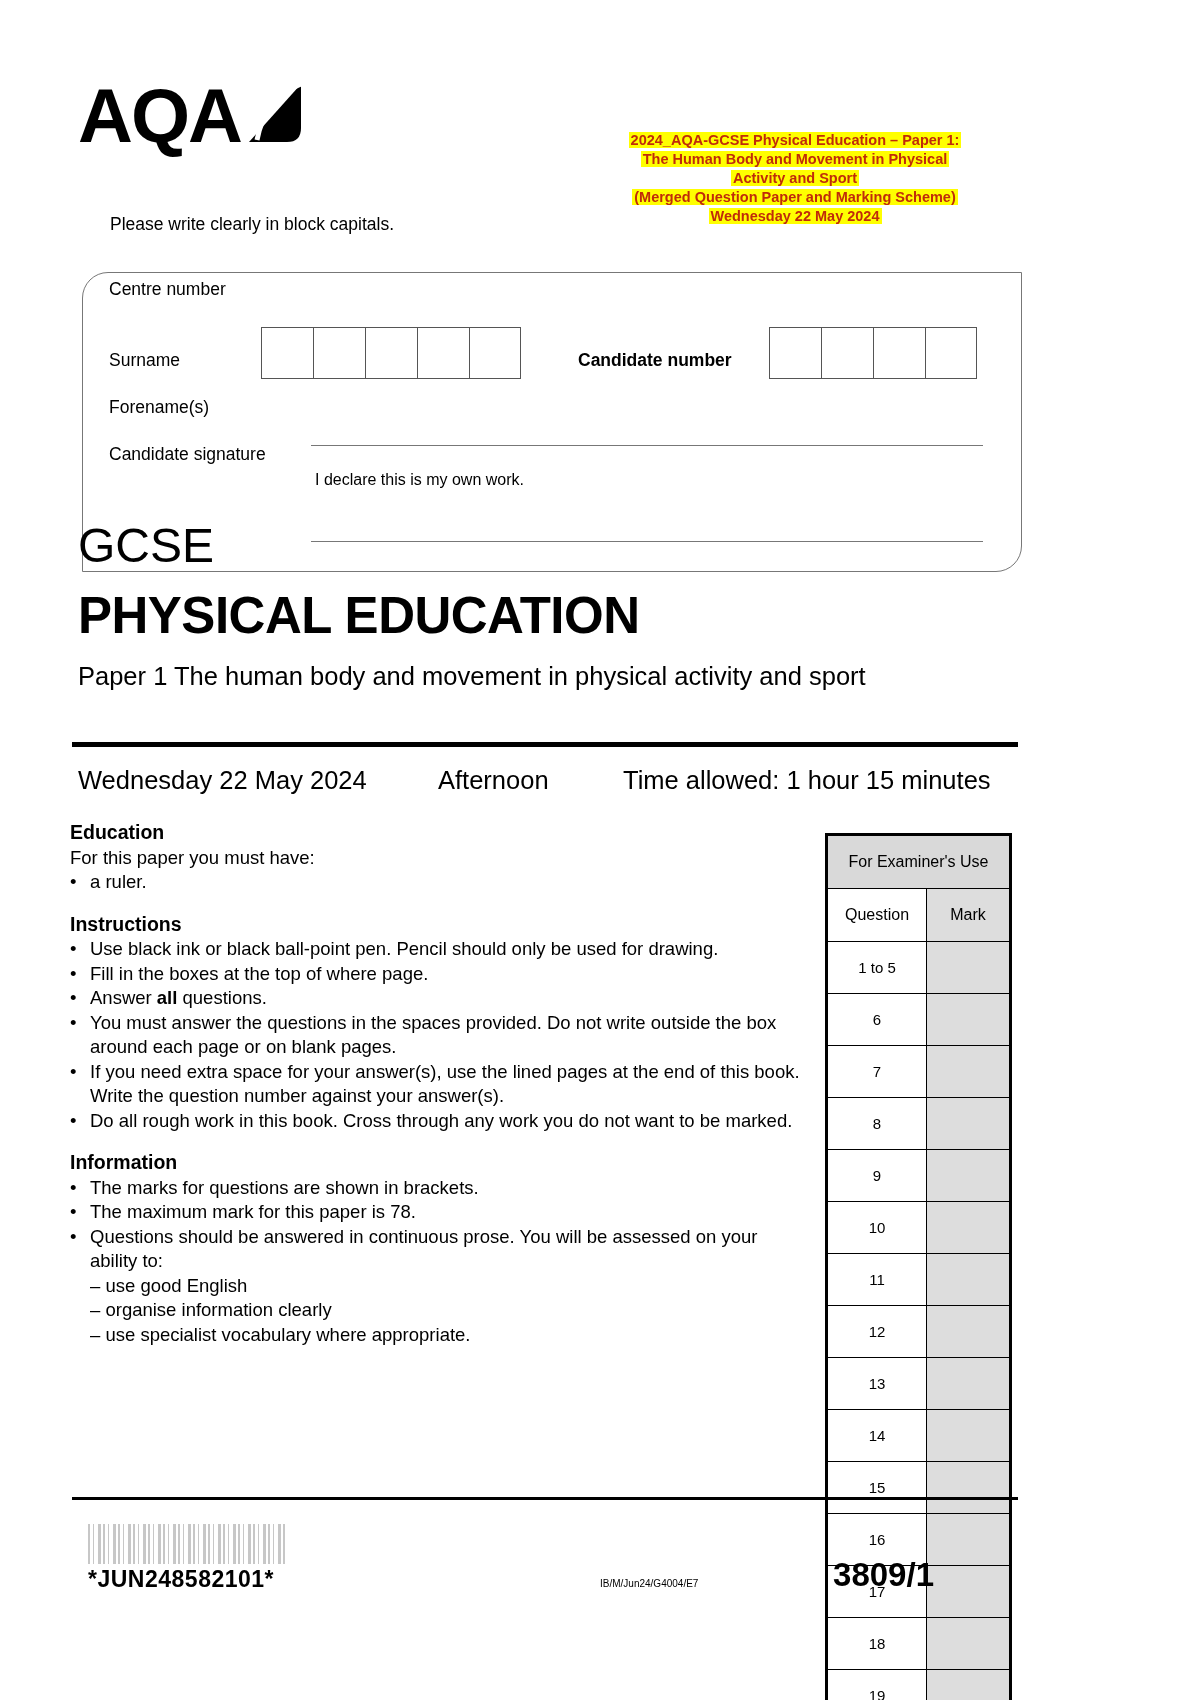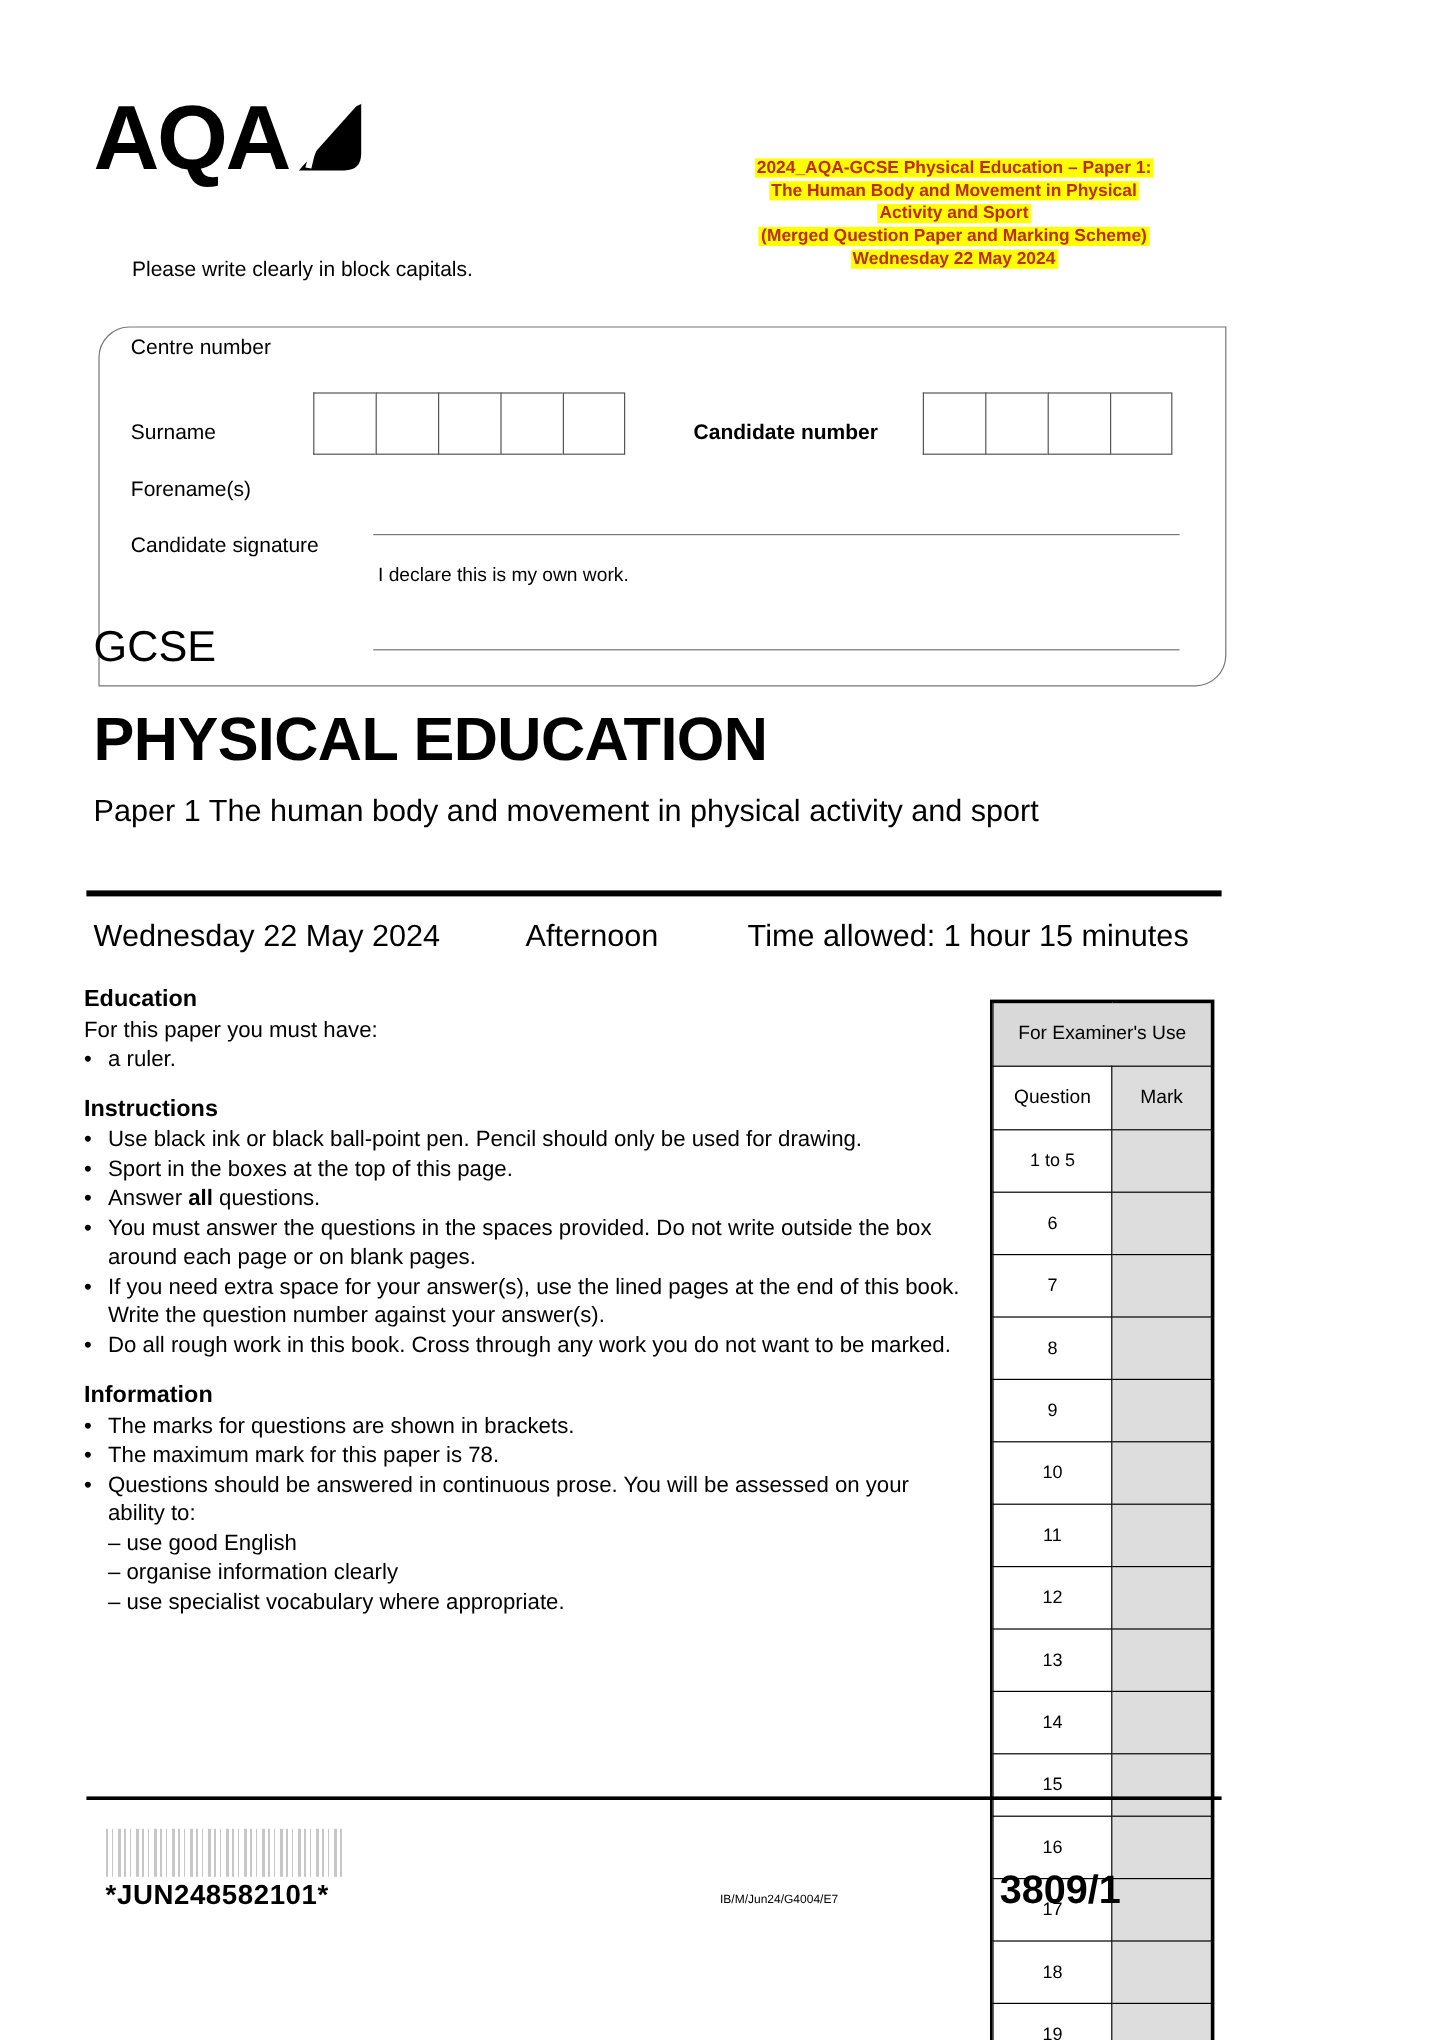--- a/index.html
+++ b/index.html
@@ -118,21 +118,21 @@
     left: 232px;
     top: 198px;
     font-size: 16px;
   }
 
   
   .gcse {
     position: absolute;
     left: 78px;
     top: 518px;
-    font-size: 36px;
+    font-size: 48px;
     letter-spacing: 0px;
     color: #000;
   }
   .subject {
     position: absolute;
     left: 78px;
     top: 586px;
     font-size: 51px;
     font-weight: bold;
     letter-spacing: -0.5px;
@@ -345,21 +345,21 @@
     </div>
 
     <div class="sec">
       <h3>Instructions</h3>
       <div class="bul">
         <div class="dot">•</div>
         <div class="txt">Use black ink or black ball-point pen. Pencil should only be used for drawing.</div>
       </div>
       <div class="bul">
         <div class="dot">•</div>
-        <div class="txt">Sport in the boxes at the top of this page.</div>
+        <div class="txt">Fill in the boxes at the top of where page.</div>
       </div>
       <div class="bul">
         <div class="dot">•</div>
         <div class="txt">Answer <b>all</b> questions.</div>
       </div>
       <div class="bul">
         <div class="dot">•</div>
         <div class="txt">You must answer the questions in the spaces provided. Do not write outside the box around each page or on blank pages.</div>
       </div>
       <div class="bul">

